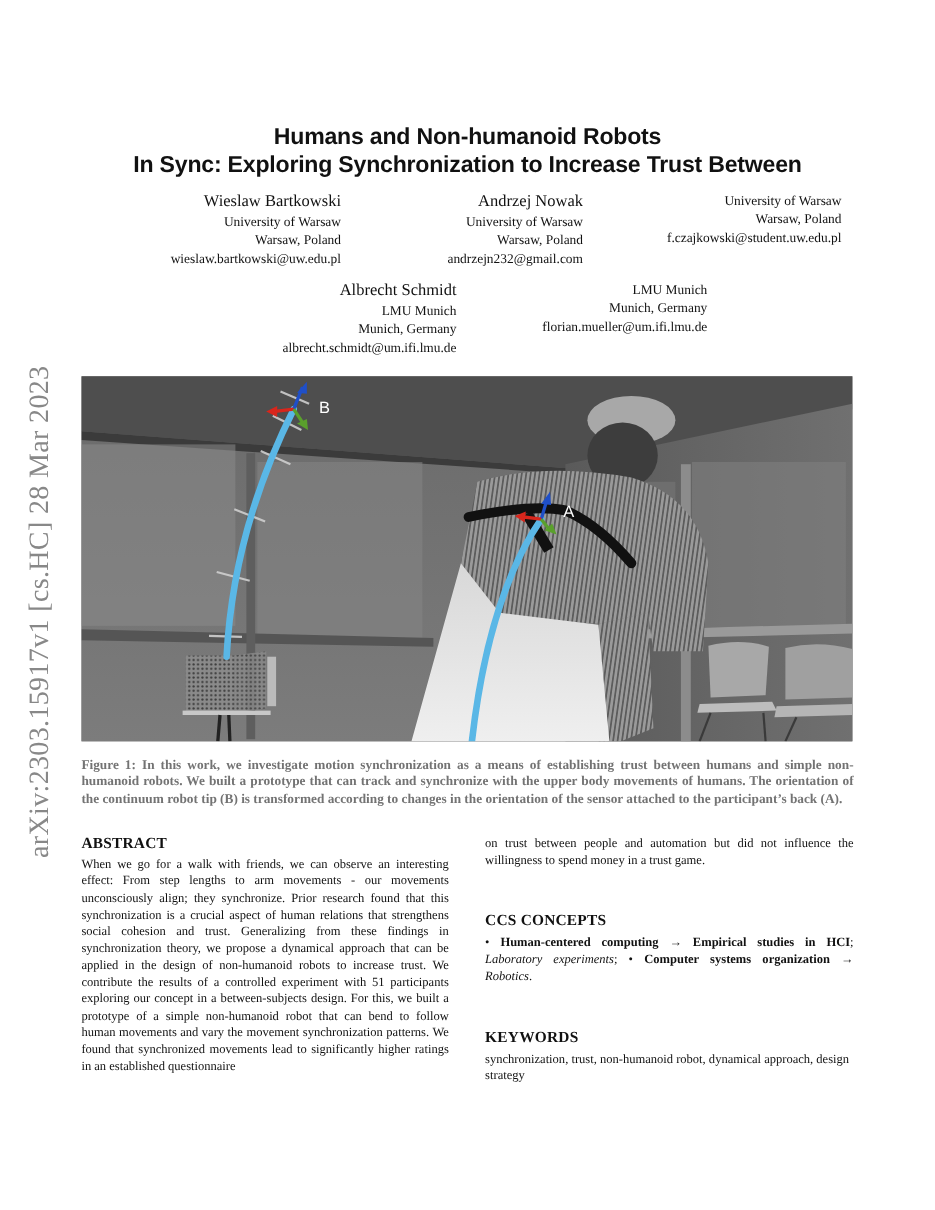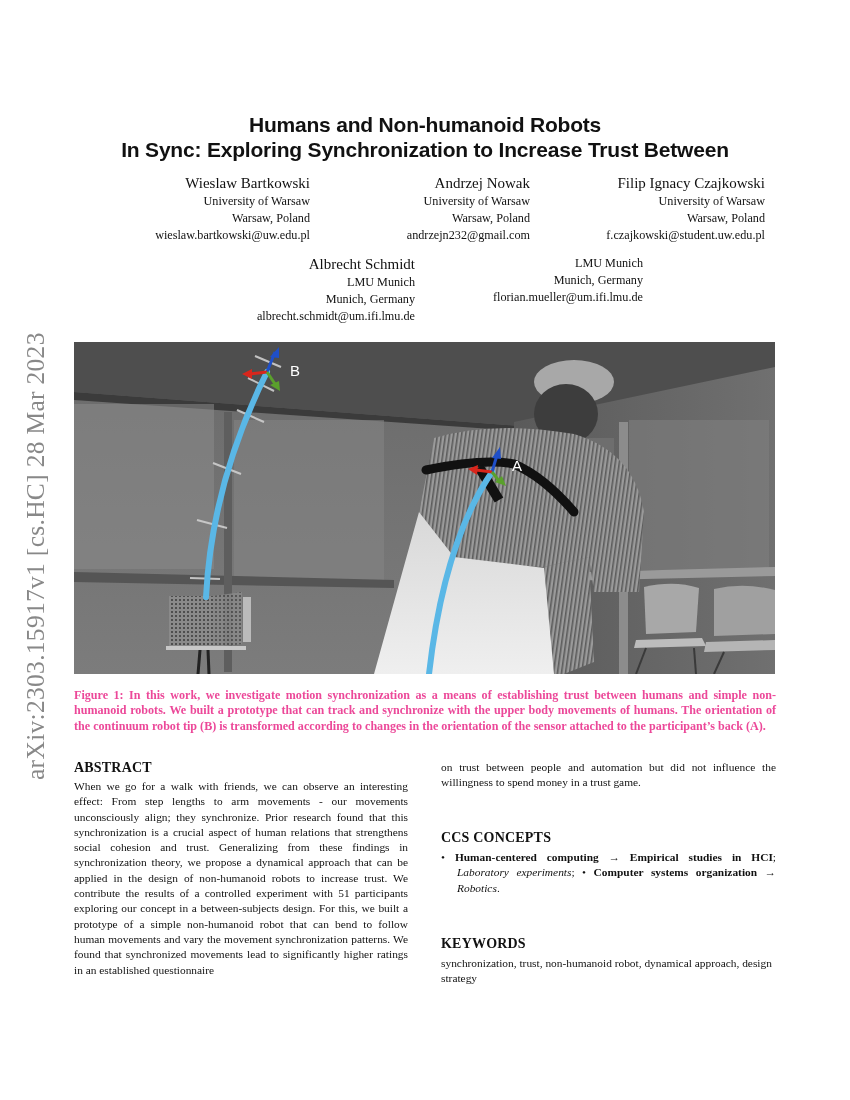--- a/index.html
+++ b/index.html
@@ -15,26 +15,26 @@
     font-family: "Liberation Sans", "DejaVu Sans", sans-serif; font-weight: bold;
     font-size: 21px; line-height: 25px; color: #111; letter-spacing: -0.2px; }
 
   .author { position: absolute; text-align: right; font-size: 12.2px; line-height: 17px; }
   .author .name { font-size: 15px; line-height: 19px; }
 
   .figure { position: absolute; left: 74px; top: 342px; width: 701px; height: 332px; overflow: hidden; background: #6d6d6d; }
   .figure svg { display: block; }
 
   .caption { position: absolute; left: 74px; top: 688px; width: 702px; font-weight: bold;
-    font-size: 12.1px; line-height: 15.3px; text-align: justify; color: #ec4899; }
+    font-size: 12.1px; line-height: 15.3px; text-align: justify; color: #737373; }
 
   .section-head { position: absolute; font-weight: bold; font-size: 14px; line-height: 17px; letter-spacing: 0.2px; }
 
   .col-text { position: absolute; font-size: 11.4px; line-height: 15.3px; text-align: justify; color: #111; }
-  .col-text .it { font-style: italic; margin-left: 16px; }
+  .col-text .it { font-style: italic; }
   .col-text .b { font-weight: bold; }
 </style>
 </head>
 <body>
 
 <div class="arxiv-stamp">arXiv:2303.15917v1  [cs.HC]  28 Mar 2023</div>
 
 <div class="title">
   <div>Humans and Non-humanoid Robots</div>
   <div>In Sync: Exploring Synchronization to Increase Trust Between</div>
@@ -46,21 +46,20 @@
   <div>Warsaw, Poland</div>
   <div>wieslaw.bartkowski@uw.edu.pl</div>
 </div>
 <div class="author" style="left:320px; top:174px; width:210px;">
   <div class="name">Andrzej Nowak</div>
   <div>University of Warsaw</div>
   <div>Warsaw, Poland</div>
   <div>andrzejn232@gmail.com</div>
 </div>
 <div class="author" style="left:545px; top:174px; width:220px;">
-  <div class="name">Filip Ignacy Czajkowski</div>
   <div>University of Warsaw</div>
   <div>Warsaw, Poland</div>
   <div>f.czajkowski@student.uw.edu.pl</div>
 </div>
 
 <div class="author" style="left:205px; top:255px; width:210px;">
   <div class="name">Albrecht Schmidt</div>
   <div>LMU Munich</div>
   <div>Munich, Germany</div>
   <div>albrecht.schmidt@um.ifi.lmu.de</div>

